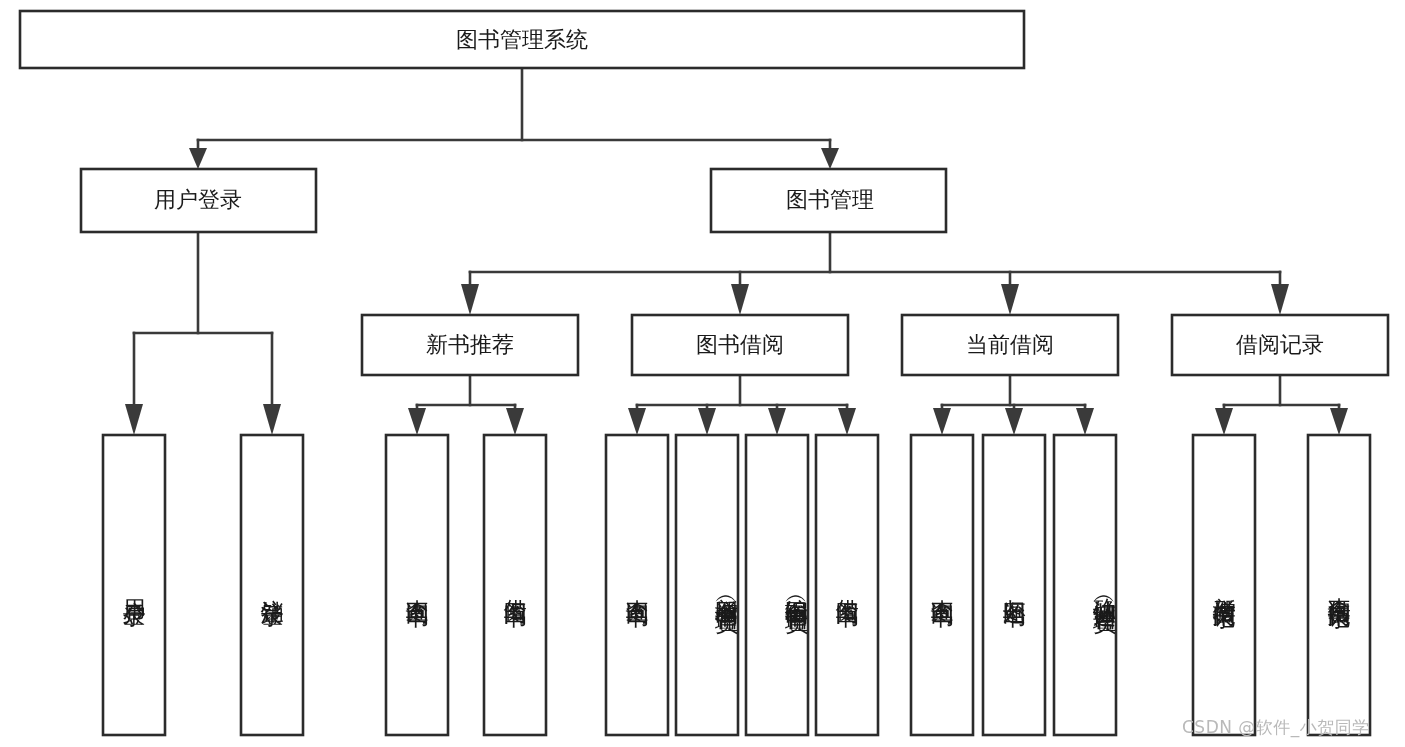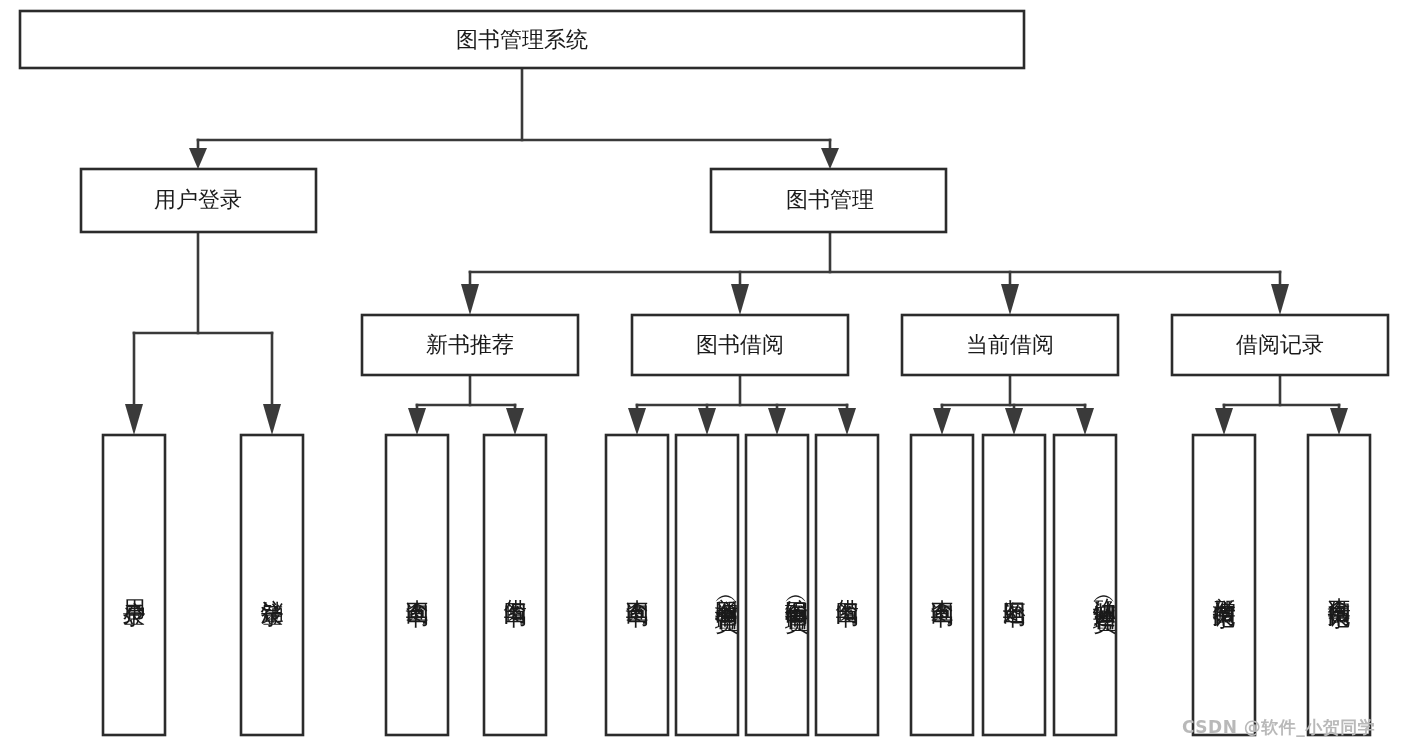--- a/index.html
+++ b/index.html
@@ -202,15 +202,15 @@
   <div class="leaf-label" style="left:606px; top:435px; width:62px; height:300px;">查询图书</div>
   <div class="leaf-label" style="left:676px; top:435px; width:62px; height:300px; align-items:flex-start; padding-top:8px; box-sizing:border-box;">新增图书（管理员）</div>
   <div class="leaf-label" style="left:746px; top:435px; width:62px; height:300px; align-items:flex-start; padding-top:8px; box-sizing:border-box;">编辑图书（管理员）</div>
   <div class="leaf-label" style="left:816px; top:435px; width:62px; height:300px;">借阅图书</div>
   <div class="leaf-label" style="left:911px; top:435px; width:62px; height:300px;">查询图书</div>
   <div class="leaf-label" style="left:983px; top:435px; width:62px; height:300px;">归还图书</div>
   <div class="leaf-label" style="left:1054px; top:435px; width:62px; height:300px; align-items:flex-start; padding-top:8px; box-sizing:border-box;">确认归还（管理员）</div>
   <div class="leaf-label" style="left:1193px; top:435px; width:62px; height:300px;">新增借阅记录</div>
   <div class="leaf-label" style="left:1308px; top:435px; width:62px; height:300px;">查询借阅记录</div>
 
-  <div class="watermark" style="left:1182px; top:716px;font-weight:bold;">CSDN @软件_小贺同学</div>
+  <div class="watermark" style="left:1182px; top:716px;">CSDN @软件_小贺同学</div>
 
 </div>
 
 </body></html>

